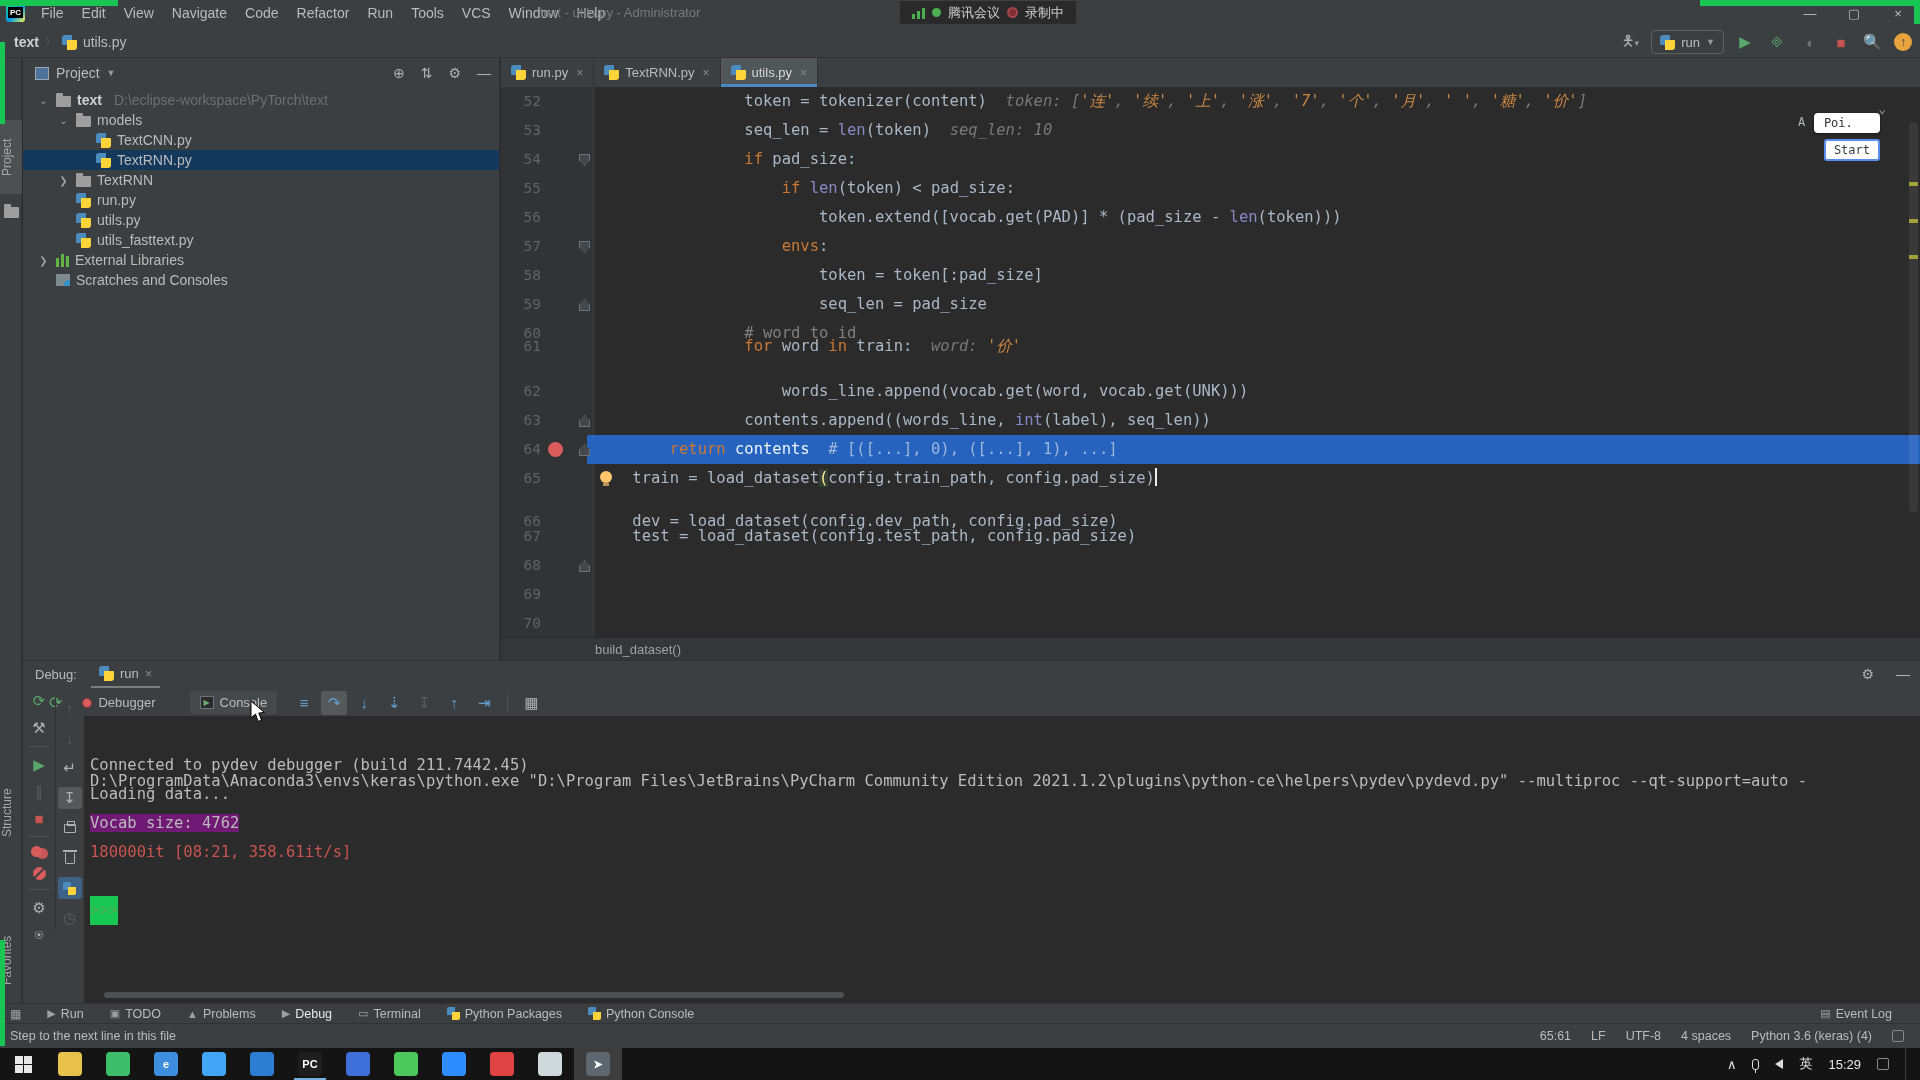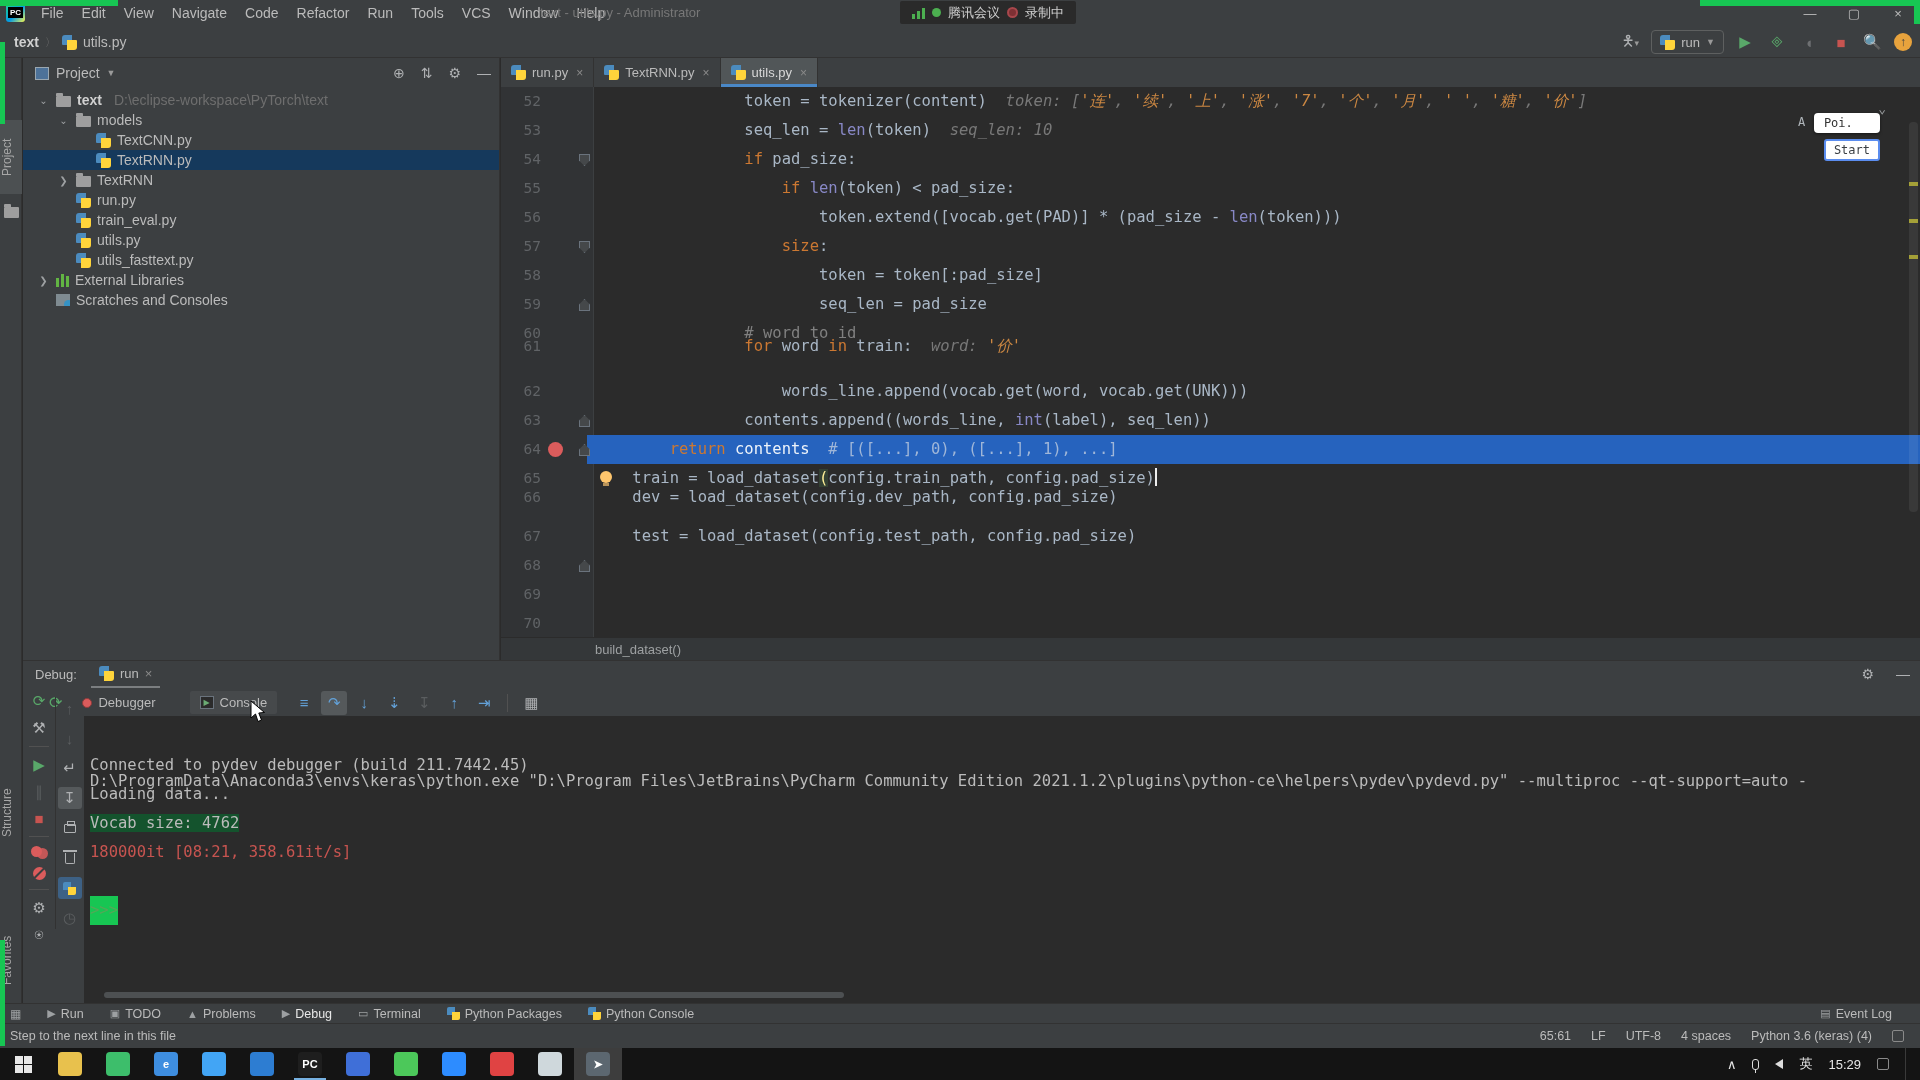--- a/index.html
+++ b/index.html
@@ -136,21 +136,21 @@
   .print-ic { width:12px; height:9px; border:1px solid #AFB1B3; border-radius:1px; position:relative; }
   .print-ic:before { content:""; position:absolute; left:2px; top:-4px; width:6px; height:3px; border:1px solid #AFB1B3; }
   .py-mini { position:relative; width:13px; height:13px; }
   .py-mini:before { content:""; position:absolute; left:0; top:0; width:8px; height:8px; background:#4B8BBE; border-radius:2px 0 0 0; }
   .py-mini:after { content:""; position:absolute; right:0; bottom:0; width:8px; height:8px; background:#FFD43B; border-radius:0 0 2px 0; }
   
   #console { position:absolute; left:61px; top:55px; width:1836px; height:288px; background:#2B2B2B; overflow:hidden;
     font-family:"DejaVu Sans Mono", monospace; font-size:15.5px; }
   .con-line { position:absolute; left:6px; height:29px; line-height:29px; white-space:pre; color:#BBBBBB; }
   .con-line.red { color:#C75450; } .con-line.green { color:#54A857; }
-  .con-line .selbg { background:#14532d; }
+  .con-line .selbg { background:#701a75; }
   #con-hscroll { position:absolute; left:20px; top:276px; width:740px; height:6px; background:#4D5052; border-radius:3px; }
 
   
   #bottombar { position:absolute; left:0; top:1003px; width:1920px; height:20px; background:#3C3F41; border-top:1px solid #323232;
     display:flex; align-items:center; font-size:12.5px; color:#BBBBBB; }
   .bb-item { display:flex; align-items:center; gap:5px; margin-left:26px; }
   .bb-item.active { color:#E8E8E8; }
   .bb-ic { font-size:11px; color:#9DA0A2; }
   #bb-right { margin-left:auto; display:flex; align-items:center; margin-right:28px; }
   #toolswitch { margin-left:10px; color:#9DA0A2; font-size:12px; }
@@ -295,25 +295,20 @@
           <span>TextRNN</span>
         </div>
         <div class="trow" style="padding-left: 34px;">
           <span class="tarrow"></span>
           <span class="py-ic"></span>
           <span>run.py</span>
         </div>
         <div class="trow" style="padding-left: 34px;">
           <span class="tarrow"></span>
           <span class="py-ic"></span>
-          <span>train_eval.py</span>
-        </div>
-        <div class="trow" style="padding-left: 34px;">
-          <span class="tarrow"></span>
-          <span class="py-ic"></span>
           <span>utils.py</span>
         </div>
         <div class="trow" style="padding-left: 34px;">
           <span class="tarrow"></span>
           <span class="py-ic"></span>
           <span>utils_fasttext.py</span>
         </div>
         <div class="trow" style="padding-left: 14px;">
           <span class="tarrow">❯</span>
           <span class="lib-ic">
@@ -369,21 +364,21 @@
             <span class="lnum">55</span>
             <span class="codetext"><span class="sg-p">                    </span><span class="sg-k">if</span><span class="sg-p"> </span><span class="sg-b">len</span><span class="sg-p">(token) &lt; pad_size:</span></span>
           </div>
           <div class="cline" style="top: 116px;">
             <span class="lnum">56</span>
             <span class="codetext"><span class="sg-p">                        token.extend([vocab.get(PAD)] * (pad_size - </span><span class="sg-b">len</span><span class="sg-p">(token)))</span></span>
           </div>
           <div class="cline" style="top: 145px;">
             <span class="lnum">57</span>
             <span class="fold down"></span>
-            <span class="codetext"><span class="sg-p">                    </span><span class="sg-k">size</span><span class="sg-p">:</span></span>
+            <span class="codetext"><span class="sg-p">                    </span><span class="sg-k">envs</span><span class="sg-p">:</span></span>
           </div>
           <div class="cline" style="top: 174px;">
             <span class="lnum">58</span>
             <span class="codetext"><span class="sg-p">                        token = token[:pad_size]</span></span>
           </div>
           <div class="cline" style="top: 203px;">
             <span class="lnum">59</span>
             <span class="fold up"></span>
             <span class="codetext"><span class="sg-p">                        seq_len = pad_size</span></span>
           </div>
@@ -409,21 +404,21 @@
             <span class="lnum">64</span>
             <span class="bp"></span>
             <span class="fold up"></span>
             <span class="codetext"><span class="sg-p">        </span><span class="sg-k">return</span><span class="sg-p"> contents  </span><span class="sg-c"># [([...], 0), ([...], 1), ...]</span></span>
           </div>
           <div class="cline" style="top: 377px;">
             <span class="lnum">65</span>
             <span class="bulb"></span>
             <span class="codetext"><span class="sg-p">    train = load_dataset</span><span class="sg-pm">(</span><span class="sg-p">config.train_path, config.pad_size)</span><span class="caret-i"></span></span>
           </div>
-          <div class="cline" style="top: 396px;">
+          <div class="cline" style="top: 420px;">
             <span class="lnum">66</span>
             <span class="codetext"><span class="sg-p">    dev = load_dataset(config.dev_path, config.pad_size)</span></span>
           </div>
           <div class="cline" style="top: 435px;">
             <span class="lnum">67</span>
             <span class="codetext"><span class="sg-p">    test = load_dataset(config.test_path, config.pad_size)</span></span>
           </div>
           <div class="cline" style="top: 464px;">
             <span class="lnum">68</span>
             <span class="fold up"></span>

